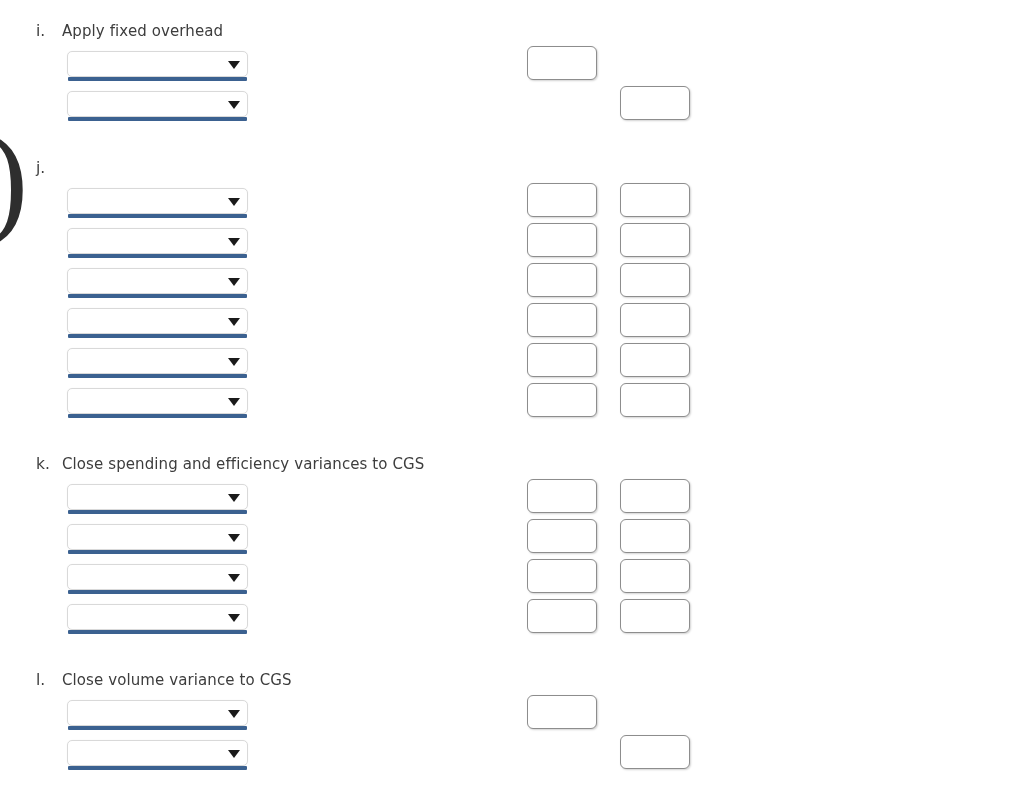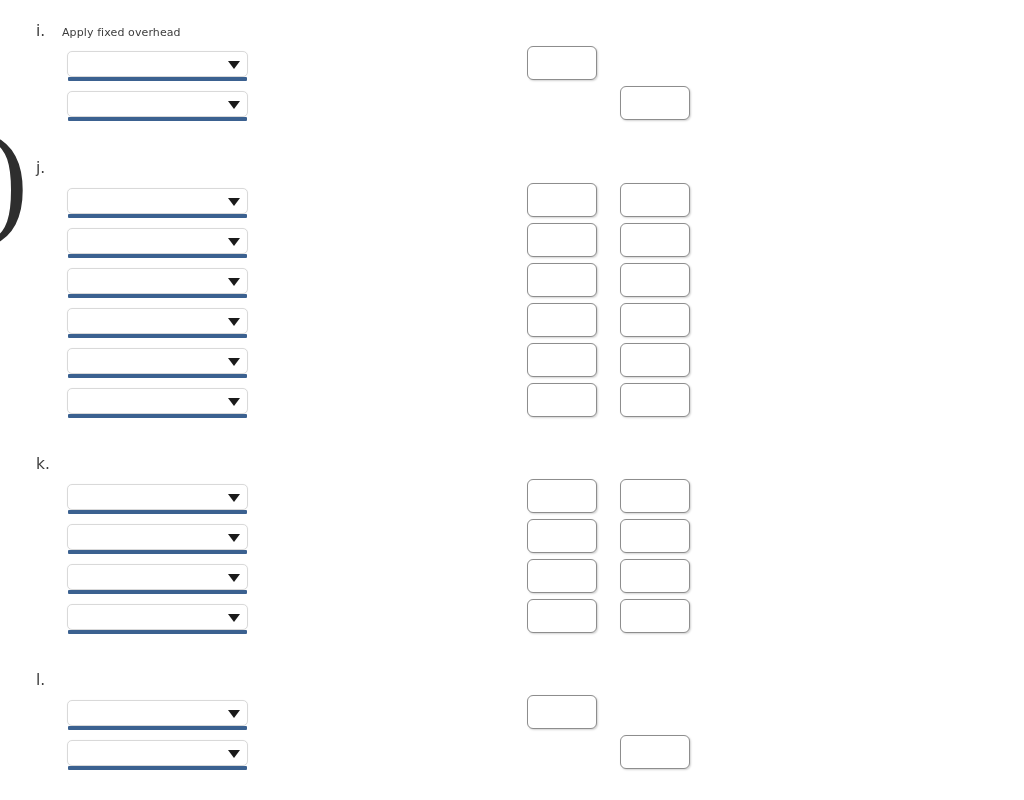--- a/index.html
+++ b/index.html
@@ -49,21 +49,21 @@
   }
   .sec-letter {
     display: inline-block;
     width: 26px;
     text-align: left;
     margin-left: 36px;
     font-size: 15.5px;
     color: #3d3d3d;
   }
   .sec-title {
-    font-size: 11px;
+    font-size: 15px;
     color: #3d3d3d;
     letter-spacing: 0.1px;
   }
 
   
   .row {
     position: absolute;
     left: 0;
     width: 1024px;
     height: 40px;
@@ -216,20 +216,21 @@
           <span class="dd-text"></span>
           <span class="dd-arrow"></span>
         </div>
         <div class="amt col-debit"></div>
         <div class="amt col-credit"></div>
       </div>
     </div>
     <div class="section" style="top: 455px;">
       <div class="sec-head">
         <span class="sec-letter">k.</span>
+        <span class="sec-title">Close spending and efficiency variances to CGS</span>
       </div>
       <div class="row" style="top: 29px;">
         <div class="dd">
           <span class="dd-text"></span>
           <span class="dd-arrow"></span>
         </div>
         <div class="amt col-debit"></div>
         <div class="amt col-credit"></div>
       </div>
       <div class="row" style="top: 69px;">
@@ -253,20 +254,21 @@
           <span class="dd-text"></span>
           <span class="dd-arrow"></span>
         </div>
         <div class="amt col-debit"></div>
         <div class="amt col-credit"></div>
       </div>
     </div>
     <div class="section" style="top: 671px;">
       <div class="sec-head">
         <span class="sec-letter">l.</span>
+        <span class="sec-title">Close volume variance to CGS</span>
       </div>
       <div class="row" style="top: 29px;">
         <div class="dd">
           <span class="dd-text"></span>
           <span class="dd-arrow"></span>
         </div>
         <div class="amt col-debit"></div>
       </div>
       <div class="row" style="top: 69px;">
         <div class="dd">

